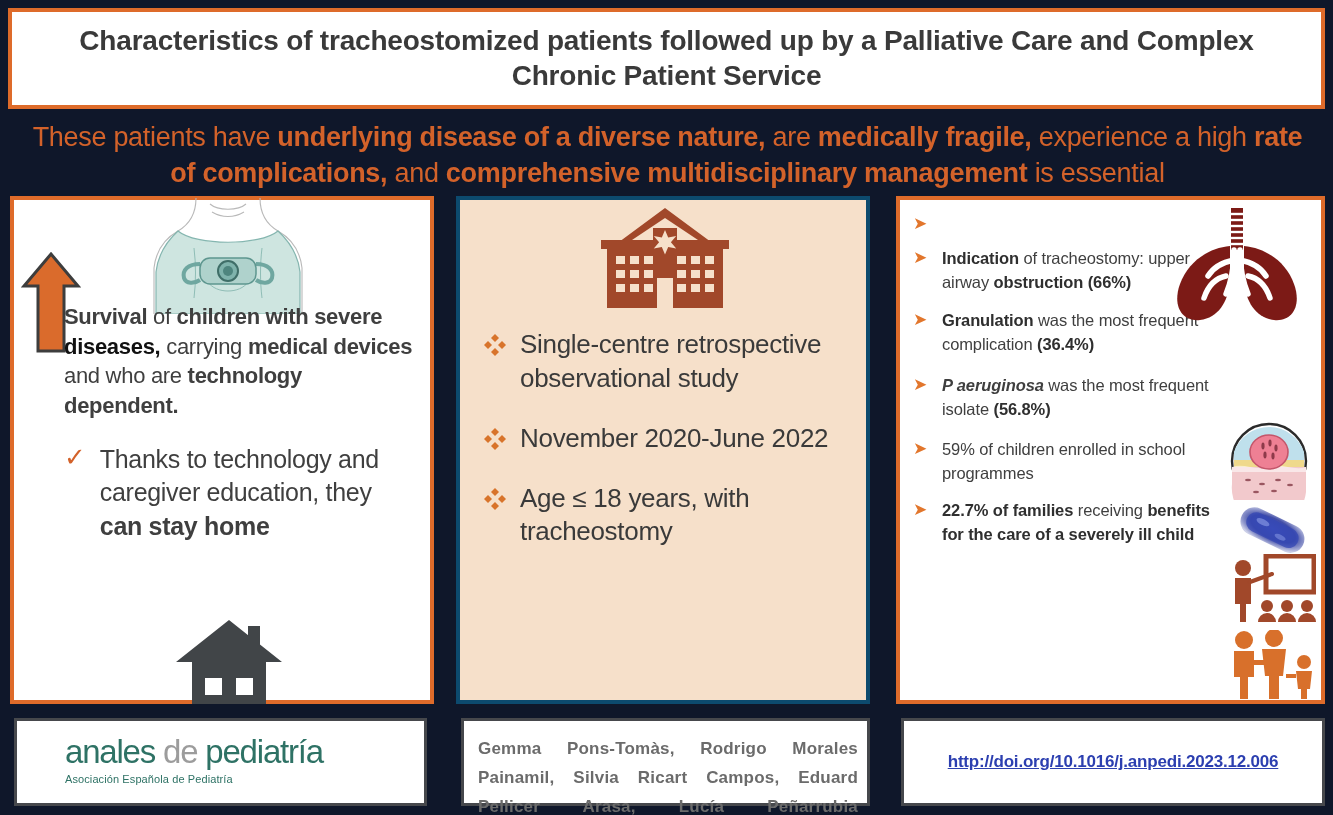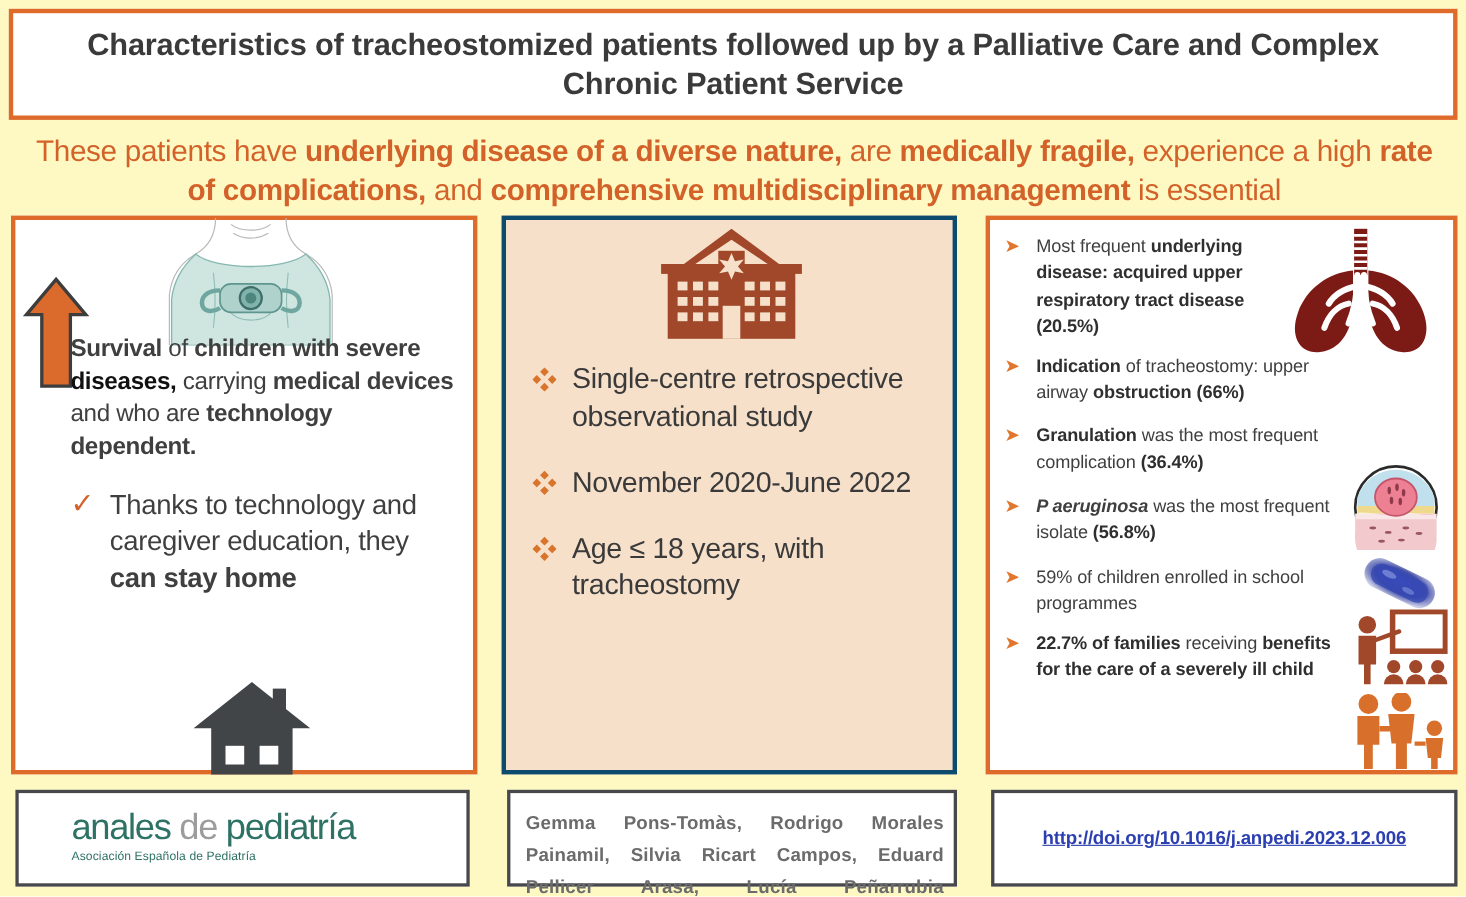--- a/index.html
+++ b/index.html
@@ -2,21 +2,21 @@
 <html><head>
 <meta charset="utf-8">
 <style>
   * { box-sizing: border-box; margin: 0; padding: 0; }
   html, body {
     width: 1333px; height: 815px;
     background: #ffffff;
     font-family: "Liberation Sans", sans-serif;
     overflow: hidden;
   }
-  .poster { position: relative; width: 1333px; height: 815px; background: #fef9c3; }
+  .poster { position: relative; width: 1333px; height: 815px; background: #0f172a; }
 
   
   .title-box {
     position: absolute; left: 8px; top: 8px; width: 1317px; height: 101px;
     border: 4px solid #DE6B2A; background: #fff;
     display: flex; align-items: center; justify-content: center;
   }
   .title-text {
     font-size: 28px; font-weight: bold; color: #3a3a3a;
     text-align: center; line-height: 1.24; letter-spacing: -0.2px;
@@ -245,21 +245,20 @@
         <span class="mid-text">Age ≤ 18 years, with tracheostomy</span>
       </div>
     </div>
   </div>
 
   <div class="panel panel-right">
     <div class="right-list">
 
       <div class="r-item" style="margin-top:6px;">
         <span class="arrow-bullet">➤</span>
-        <span class="r-text w-narrow"><span>Most frequent </span><b>underlying disease: acquired upper respiratory tract disease (20.5%)</b></span>
       </div>
 
       <div class="r-item" style="margin-top:12px;">
         <span class="arrow-bullet">➤</span>
         <span class="r-text w-mid"><b>Indication</b><span> of tracheostomy: upper airway </span><b>obstruction (66%)</b></span>
       </div>
 
       <div class="r-item" style="margin-top:14px;">
         <span class="arrow-bullet">➤</span>
         <span class="r-text w-mid"><b>Granulation</b><span> was the most frequent complication </span><b>(36.4%)</b></span>

